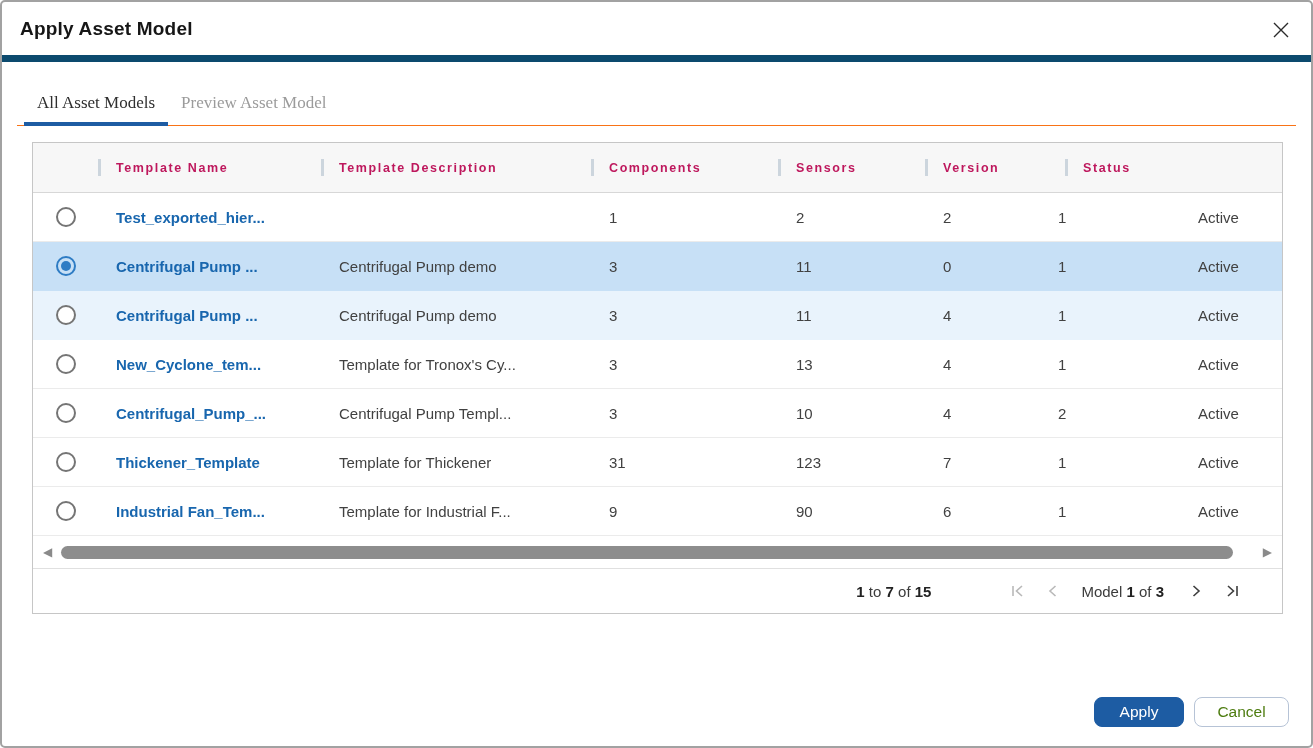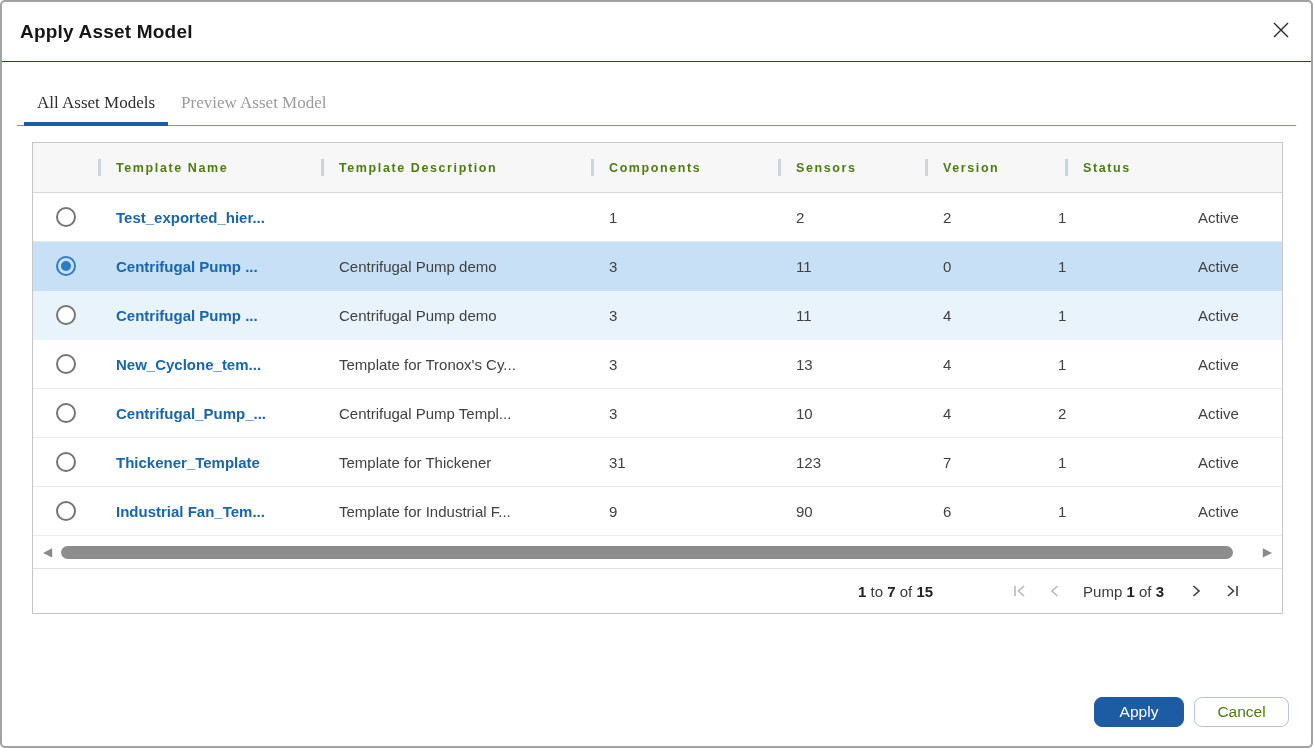--- a/index.html
+++ b/index.html
@@ -14,32 +14,32 @@
   body{
     font-family:"Liberation Sans",sans-serif;
     background:#fff;
     border:2px solid #a2a2a2;
     border-radius:5px;
     position:relative;
     overflow:hidden;
     color:#414141;
   }
   
-  .title-bar{height:60px;display:flex;align-items:center;padding:0 18px;border-bottom:1px solid #0c4a6e;}
+  .title-bar{height:60px;display:flex;align-items:center;padding:0 18px;border-bottom:7px solid #0c4a6e;}
   .title-bar h1{font-size:19px;font-weight:bold;color:#161616;letter-spacing:.2px;}
   .close-btn{position:absolute;top:13px;right:15px;width:30px;height:30px;background:none;border:none;cursor:pointer;display:flex;align-items:center;justify-content:center;color:#2b2b2b;}
   
   .tabbar{margin:0 15px;padding-top:23px;display:flex;border-bottom:1px solid #f97316;font-family:Liberation Serif, serif;}
   .tab{font-size:17px;color:#9b9b9b;padding:8px 13px 9px;border-bottom:4px solid transparent;margin-bottom:-1px;cursor:pointer;}
   .tab.active{color:#2f2f2f;border-bottom-color:var(--accent);margin-left:7px;}
   
   .table{margin:16px 15px 0 30px;width:1251px;border:1px solid #c6c6c6;background:#fff;}
   .thead{display:flex;height:50px;align-items:center;background:#f7f7f7;border-bottom:1px solid #d7d7d7;}
   .th{position:relative;height:100%;display:flex;align-items:center;padding-left:18px;}
-  .th span{font-size:12.5px;font-weight:700;letter-spacing:1.6px;color:#4d7c0f;white-space:nowrap;}
+  .th span{font-size:12.5px;font-weight:700;letter-spacing:1.6px;color:#be185d;white-space:nowrap;}
   .divbar{position:absolute;left:0;top:16px;width:3px;height:17px;background:#ccd5dd;}
   .col-radio{width:65px;flex:none;}
   .col-name{width:223px;flex:none;}
   .col-desc{width:270px;flex:none;}
   .col-comp{width:187px;flex:none;}
   .col-sens{width:147px;flex:none;}
   .col-kpis{width:115px;flex:none;}
   .col-ver{width:140px;flex:none;}
   .col-status{width:104px;flex:none;}
   .tr{display:flex;height:49px;align-items:center;border-bottom:1px solid #ebebeb;background:#fff;cursor:pointer;}
@@ -228,21 +228,21 @@
           </svg>
       </span>
     </button>
     <button class="pg-btn disabled">
       <span>
         <svg width="14" height="14" viewBox="0 0 14 14">
             <path d="M9.5 2 L4 7 L9.5 12" stroke="currentColor" stroke-width="1.6" fill="none"></path>
           </svg>
       </span>
     </button>
-    <span class="pagetext"><span>Pump</span> <b>1</b> <span>of</span> <b>3</b></span>
+    <span class="pagetext"><span>Model</span> <b>1</b> <span>of</span> <b>3</b></span>
     <button class="pg-btn enabled">
       <span>
         <svg width="14" height="14" viewBox="0 0 14 14">
             <path d="M4.5 2 L10 7 L4.5 12" stroke="currentColor" stroke-width="1.6" fill="none"></path>
           </svg>
       </span>
     </button>
     <button class="pg-btn enabled">
       <span>
         <svg width="15" height="14" viewBox="0 0 15 14">

